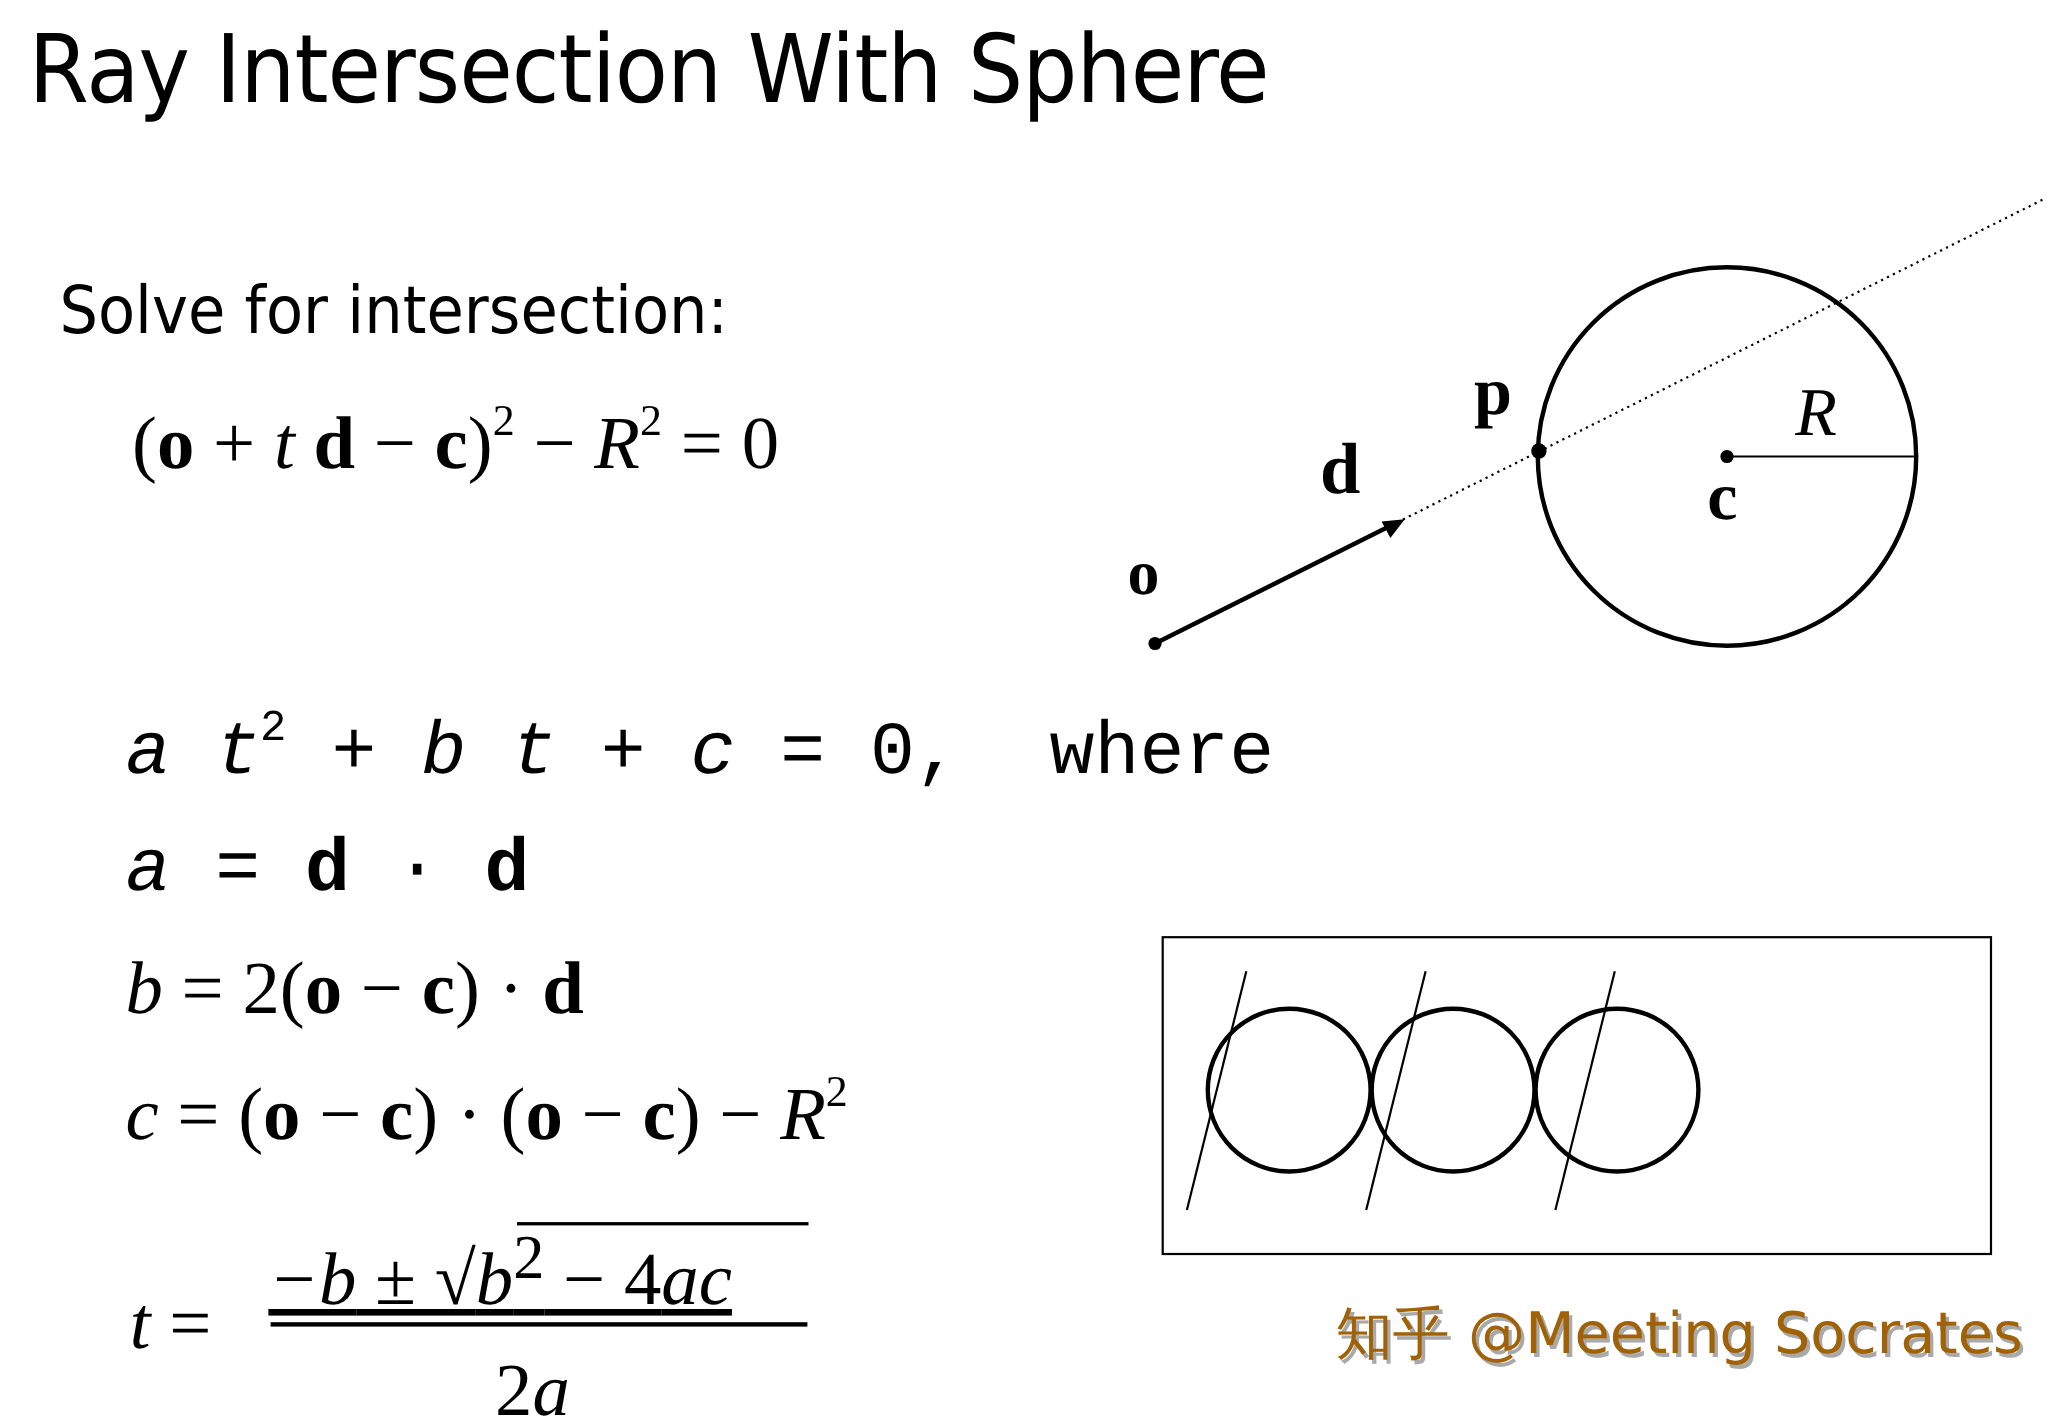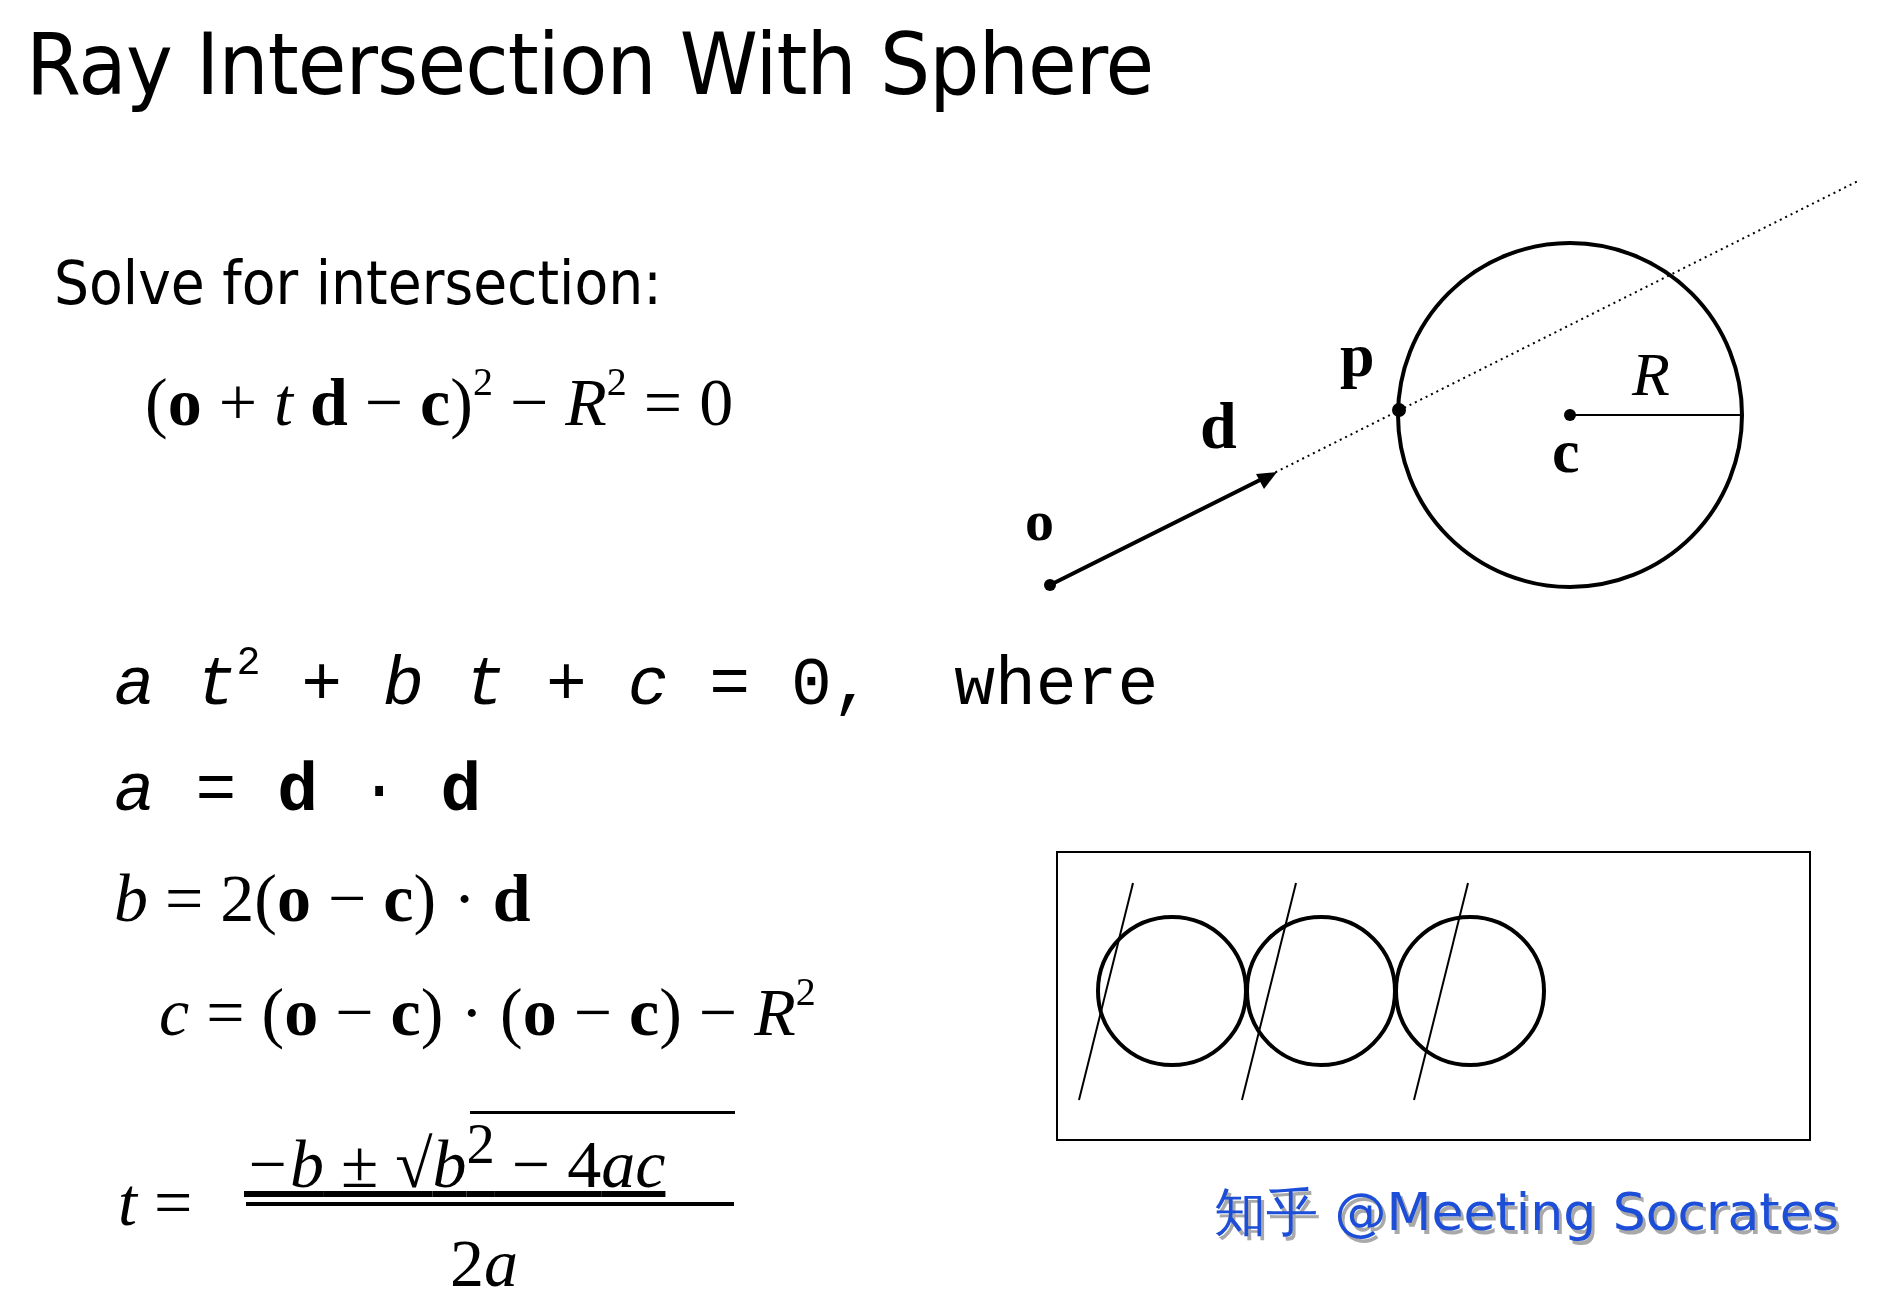--- a/index.html
+++ b/index.html
@@ -9,43 +9,43 @@
   .math{position:absolute;font-family:"Liberation Serif","DejaVu Serif",serif;font-size:68px;white-space:nowrap;line-height:1;}
   .math b{font-weight:bold;}
   .math i{font-style:italic;}
   .math sup{font-size:40px;vertical-align:30px;line-height:0;}
   .frac{position:absolute;font-family:"Liberation Serif","DejaVu Serif",serif;font-size:68px;}
   .num{position:absolute;left:244px;top:1112px;white-space:nowrap;text-decoration:underline;}
   .bar{position:absolute;left:246px;top:1202px;width:488px;height:4px;background:#000;}
   .den{position:absolute;left:450px;top:1224px;}
   .sqrtbar{position:absolute;left:470px;top:1111px;width:265px;height:3px;background:#000;}
   svg{position:absolute;left:0;top:0;}
-  .watermark{position:absolute;left:1214px;top:1178px;font-family:"DejaVu Sans",sans-serif;font-size:52px;color:#1d4ed8;text-shadow:3px 4px 0 #a9a9a9;white-space:nowrap;}
+  .watermark{position:absolute;left:1214px;top:1178px;font-family:"DejaVu Sans",sans-serif;font-size:52px;color:#a16207;text-shadow:3px 4px 0 #a9a9a9;white-space:nowrap;}
   .lbl{font-family:"Liberation Serif","DejaVu Serif",serif;}
 </style>
 </head>
 <body>
 
 <div class="title">Ray Intersection With Sphere</div>
 <div class="subtitle">Solve for intersection:</div>
 
-<div class="math" style="left:120px;top:368px;margin-left:25px;">
+<div class="math" style="left:120px;top:368px;">
   (<b>o</b> + <i>t</i> <b>d</b> − <b>c</b>)<sup>2</sup> − <i>R</i><sup>2</sup> = 0
 </div>
 
 <div class="math" style="left:114px;top:652px;font-family:Liberation Mono, monospace;">
   <i>a</i> <i>t</i><sup>2</sup> + <i>b</i> <i>t</i> + <i>c</i> = 0,&nbsp; where
 </div>
 <div class="math" style="left:114px;top:758px;font-family:Liberation Mono, monospace;">
   <i>a</i> = <b>d</b> · <b>d</b>
 </div>
 <div class="math" style="left:114px;top:864px;">
   <i>b</i> = 2(<b>o</b> − <b>c</b>) · <b>d</b>
 </div>
-<div class="math" style="left:114px;top:978px;margin-left:45px;">
+<div class="math" style="left:114px;top:978px;">
   <i>c</i> = (<b>o</b> − <b>c</b>) · (<b>o</b> − <b>c</b>) − <i>R</i><sup>2</sup>
 </div>
 
 <div class="frac">
   <div class="math" style="left:118px;top:1168px;"><i>t</i> =</div>
   <div class="num">
     <i>−b</i> ± √<i>b</i><sup>2</sup> − 4<i>ac</i>
   </div>
   <div class="sqrtbar"></div>
   <div class="bar"></div>

